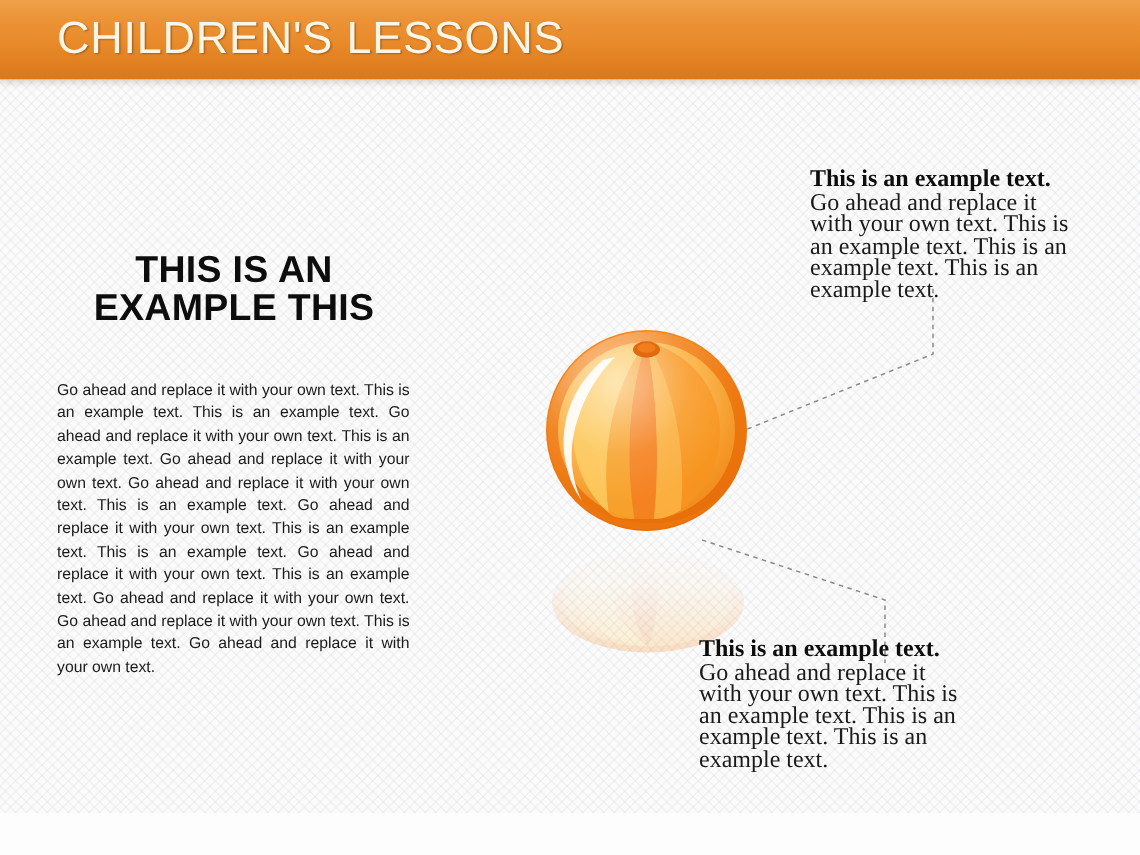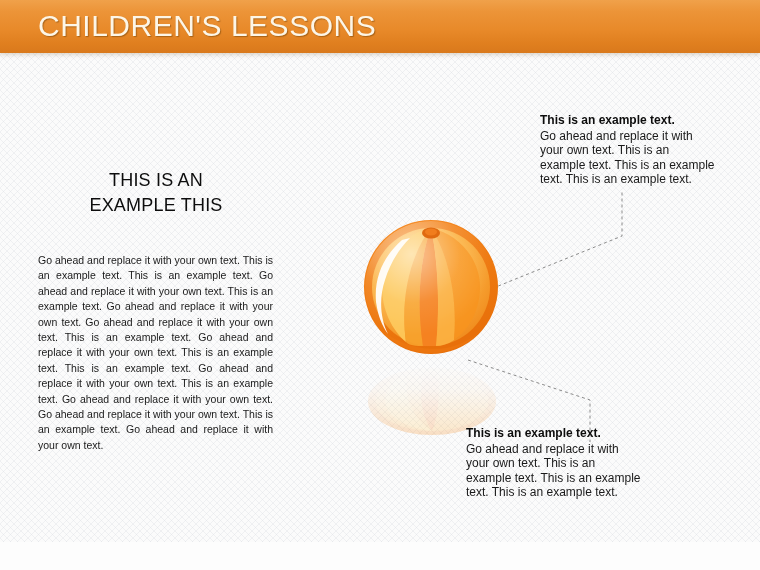--- a/index.html
+++ b/index.html
@@ -53,22 +53,22 @@
     white-space: nowrap;
   }
 
   
   .left-heading {
     position: absolute;
     left: 38px;
     top: 168px;
     width: 236px;
     text-align: center;
-    font-size: 18px;
-    font-weight: normal;
+    font-size: 25px;
+    font-weight: bold;
     line-height: 25px;
     color: #0d0d0d;
     letter-spacing: 0.2px;
   }
   .left-heading .hl {
     display: block;
   }
   .left-body {
     position: absolute;
     left: 38px;
@@ -103,23 +103,24 @@
     height: 78px;
     transform: scaleY(-1);
     opacity: 0.30;
     -webkit-mask-image: linear-gradient(to top, rgba(0,0,0,0) 0%, rgba(0,0,0,0.15) 35%, rgba(0,0,0,0.95) 100%);
     mask-image: linear-gradient(to top, rgba(0,0,0,0) 0%, rgba(0,0,0,0.15) 35%, rgba(0,0,0,0.95) 100%);
   }
 
   
   .callout {
     position: absolute;
-    font-size: 12px;
+    font-size: 16px;
     line-height: 14.6px;
     color: #1a1a1a;
+    font-family: Liberation Serif, serif;
   }
   .callout .c-title {
     display: block;
     font-weight: bold;
     color: #0d0d0d;
     margin-bottom: 1px;
   }
   .callout-top {
     left: 540px;
     top: 113px;

